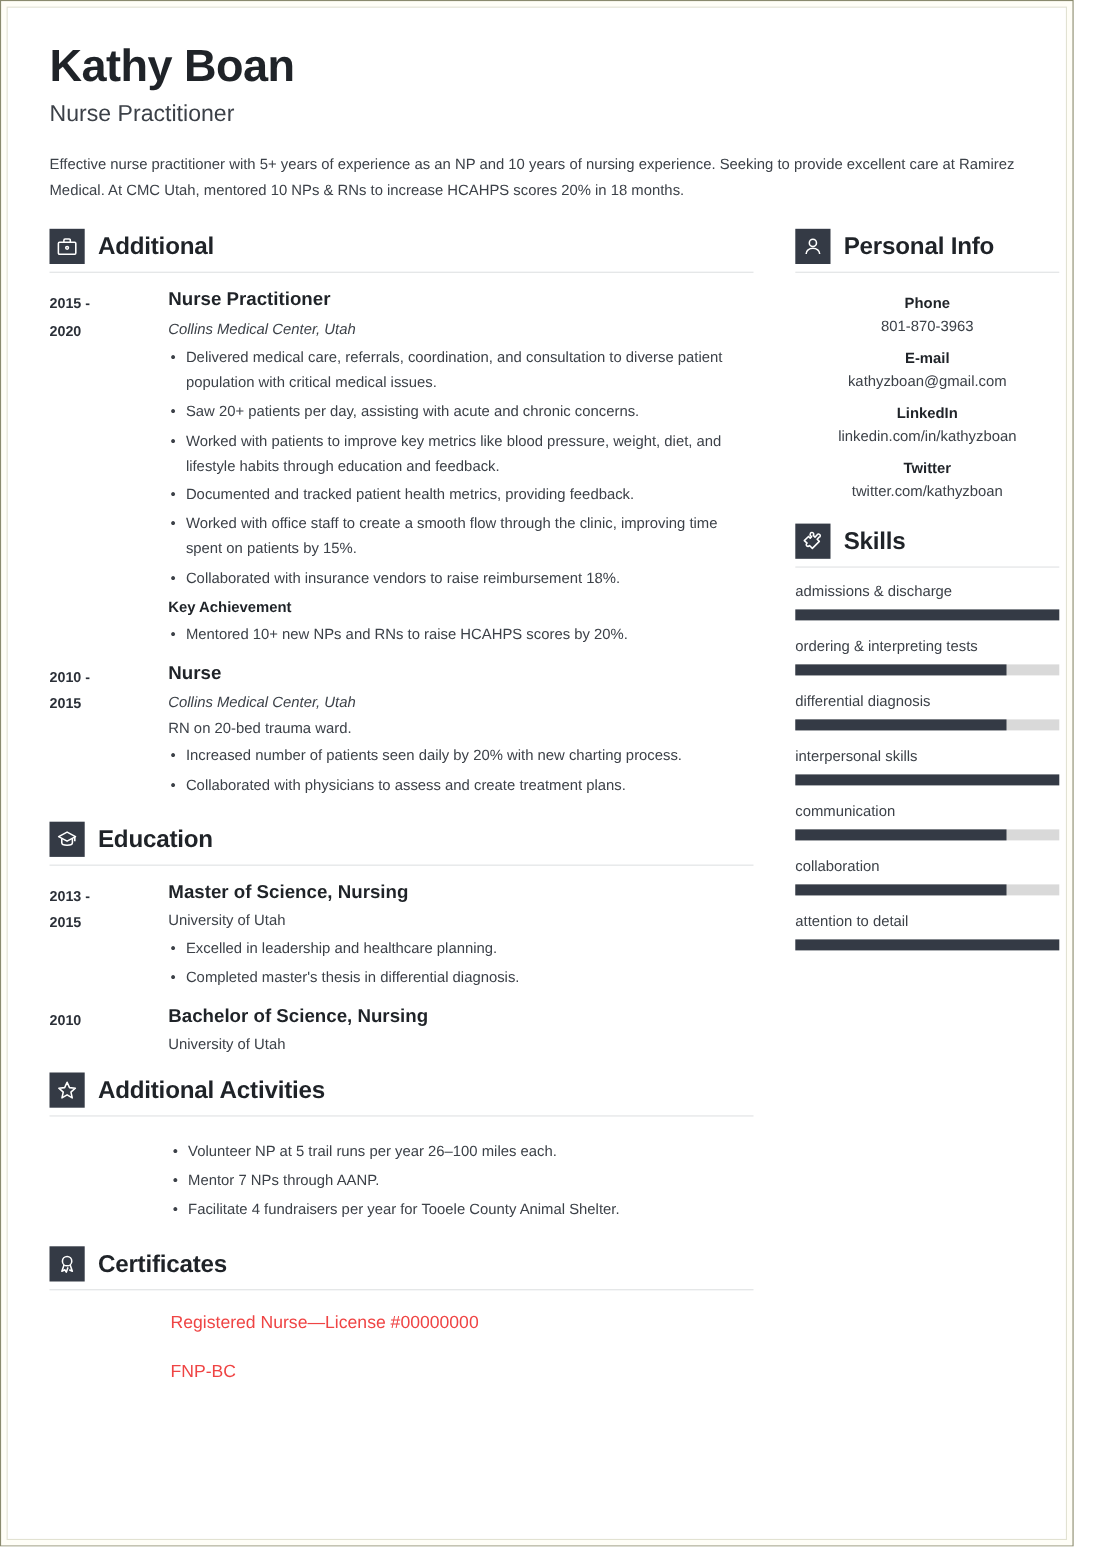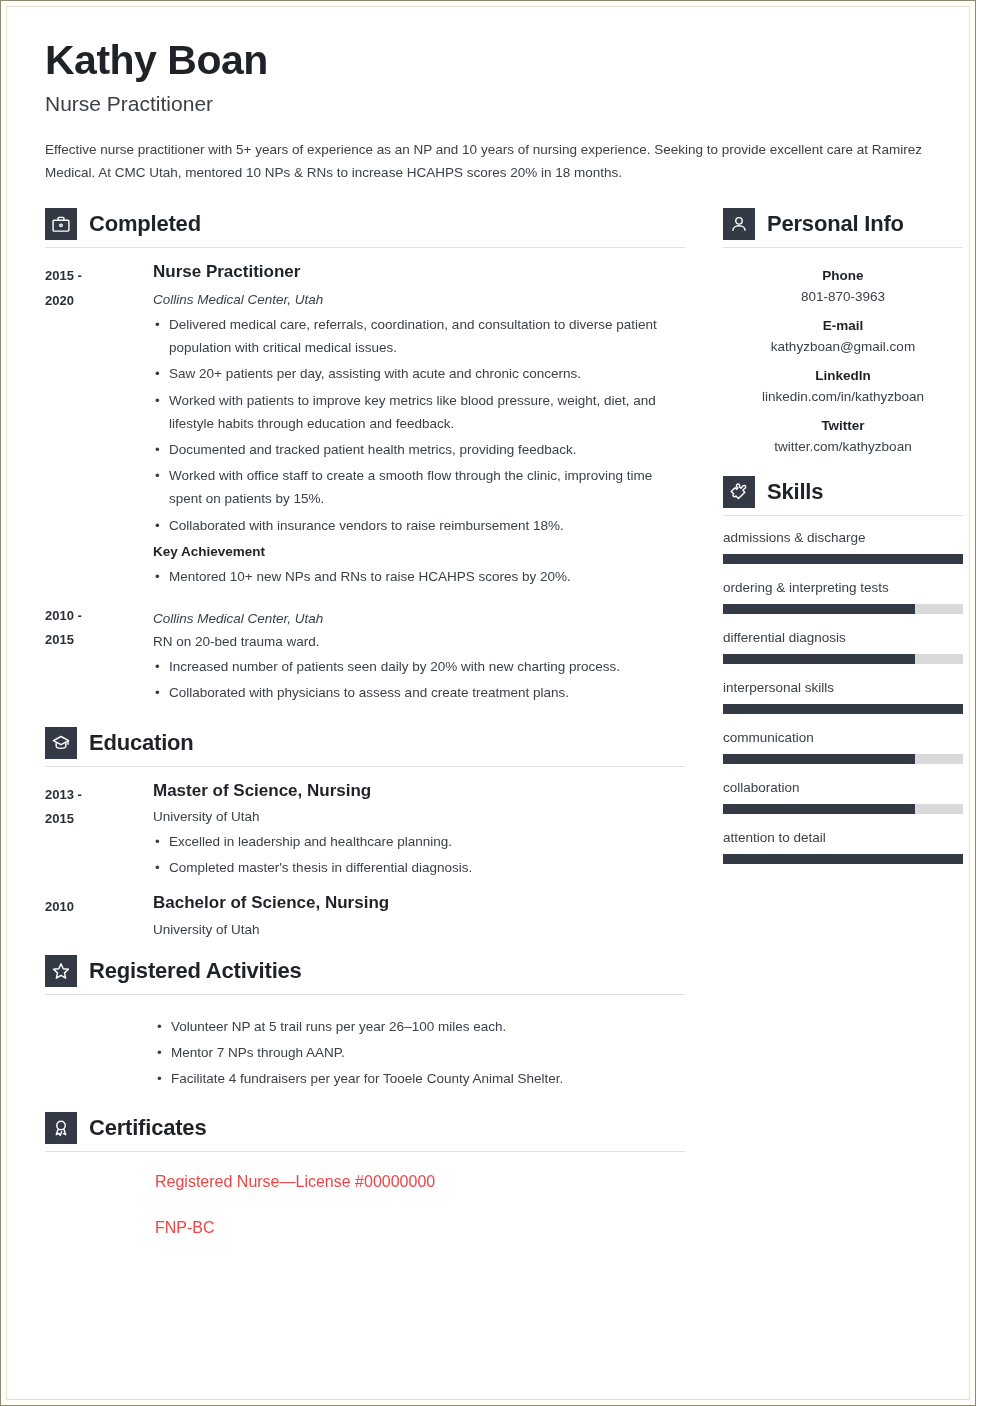--- a/index.html
+++ b/index.html
@@ -192,21 +192,21 @@
 
       <div class="section">
         <div class="section-head">
           <span class="sec-icon">
             <svg width="20" height="20" viewBox="0 0 24 24" fill="none" stroke="#ffffff" stroke-width="1.7">
               <rect x="2.5" y="7.5" width="19" height="13" rx="1.2"></rect>
               <path d="M8.5 7.5V5.2a1.2 1.2 0 0 1 1.2-1.2h4.6a1.2 1.2 0 0 1 1.2 1.2v2.3"></path>
               <circle cx="12" cy="13.6" r="1.5"></circle>
             </svg>
           </span>
-          <span class="section-title">Completed</span>
+          <span class="section-title">Additional</span>
         </div>
         <div class="section-body">
 
           <div class="entry">
             <div class="entry-date">
               <div>2015 -</div>
               <div>2020</div>
             </div>
             <div class="entry-main">
               <div class="entry-title">Nurse Practitioner</div>
@@ -225,20 +225,21 @@
               </ul>
             </div>
           </div>
 
           <div class="entry">
             <div class="entry-date">
               <div>2010 -</div>
               <div>2015</div>
             </div>
             <div class="entry-main">
+              <div class="entry-title">Nurse</div>
               <div class="entry-sub">Collins Medical Center, Utah</div>
               <div class="entry-note">RN on 20-bed trauma ward.</div>
               <ul class="bullets">
                 <li>Increased number of patients seen daily by 20% with new charting process.</li>
                 <li>Collaborated with physicians to assess and create treatment plans.</li>
               </ul>
             </div>
           </div>
 
         </div>
@@ -285,21 +286,21 @@
         </div>
       </div>
 
       <div class="section" style="margin-top:18px;">
         <div class="section-head">
           <span class="sec-icon">
             <svg width="20" height="20" viewBox="0 0 24 24" fill="none" stroke="#ffffff" stroke-width="1.7" stroke-linejoin="round">
               <path d="M12 3.4l2.65 5.9 6.35.62-4.8 4.3 1.4 6.28L12 17.2l-5.6 3.3 1.4-6.28-4.8-4.3 6.35-.62L12 3.4z"></path>
             </svg>
           </span>
-          <span class="section-title">Registered Activities</span>
+          <span class="section-title">Additional Activities</span>
         </div>
         <div class="section-body">
           <ul class="bullets indent-bullets">
             <li>Volunteer NP at 5 trail runs per year 26–100 miles each.</li>
             <li>Mentor 7 NPs through AANP.</li>
             <li>Facilitate 4 fundraisers per year for Tooele County Animal Shelter.</li>
           </ul>
         </div>
       </div>
 

